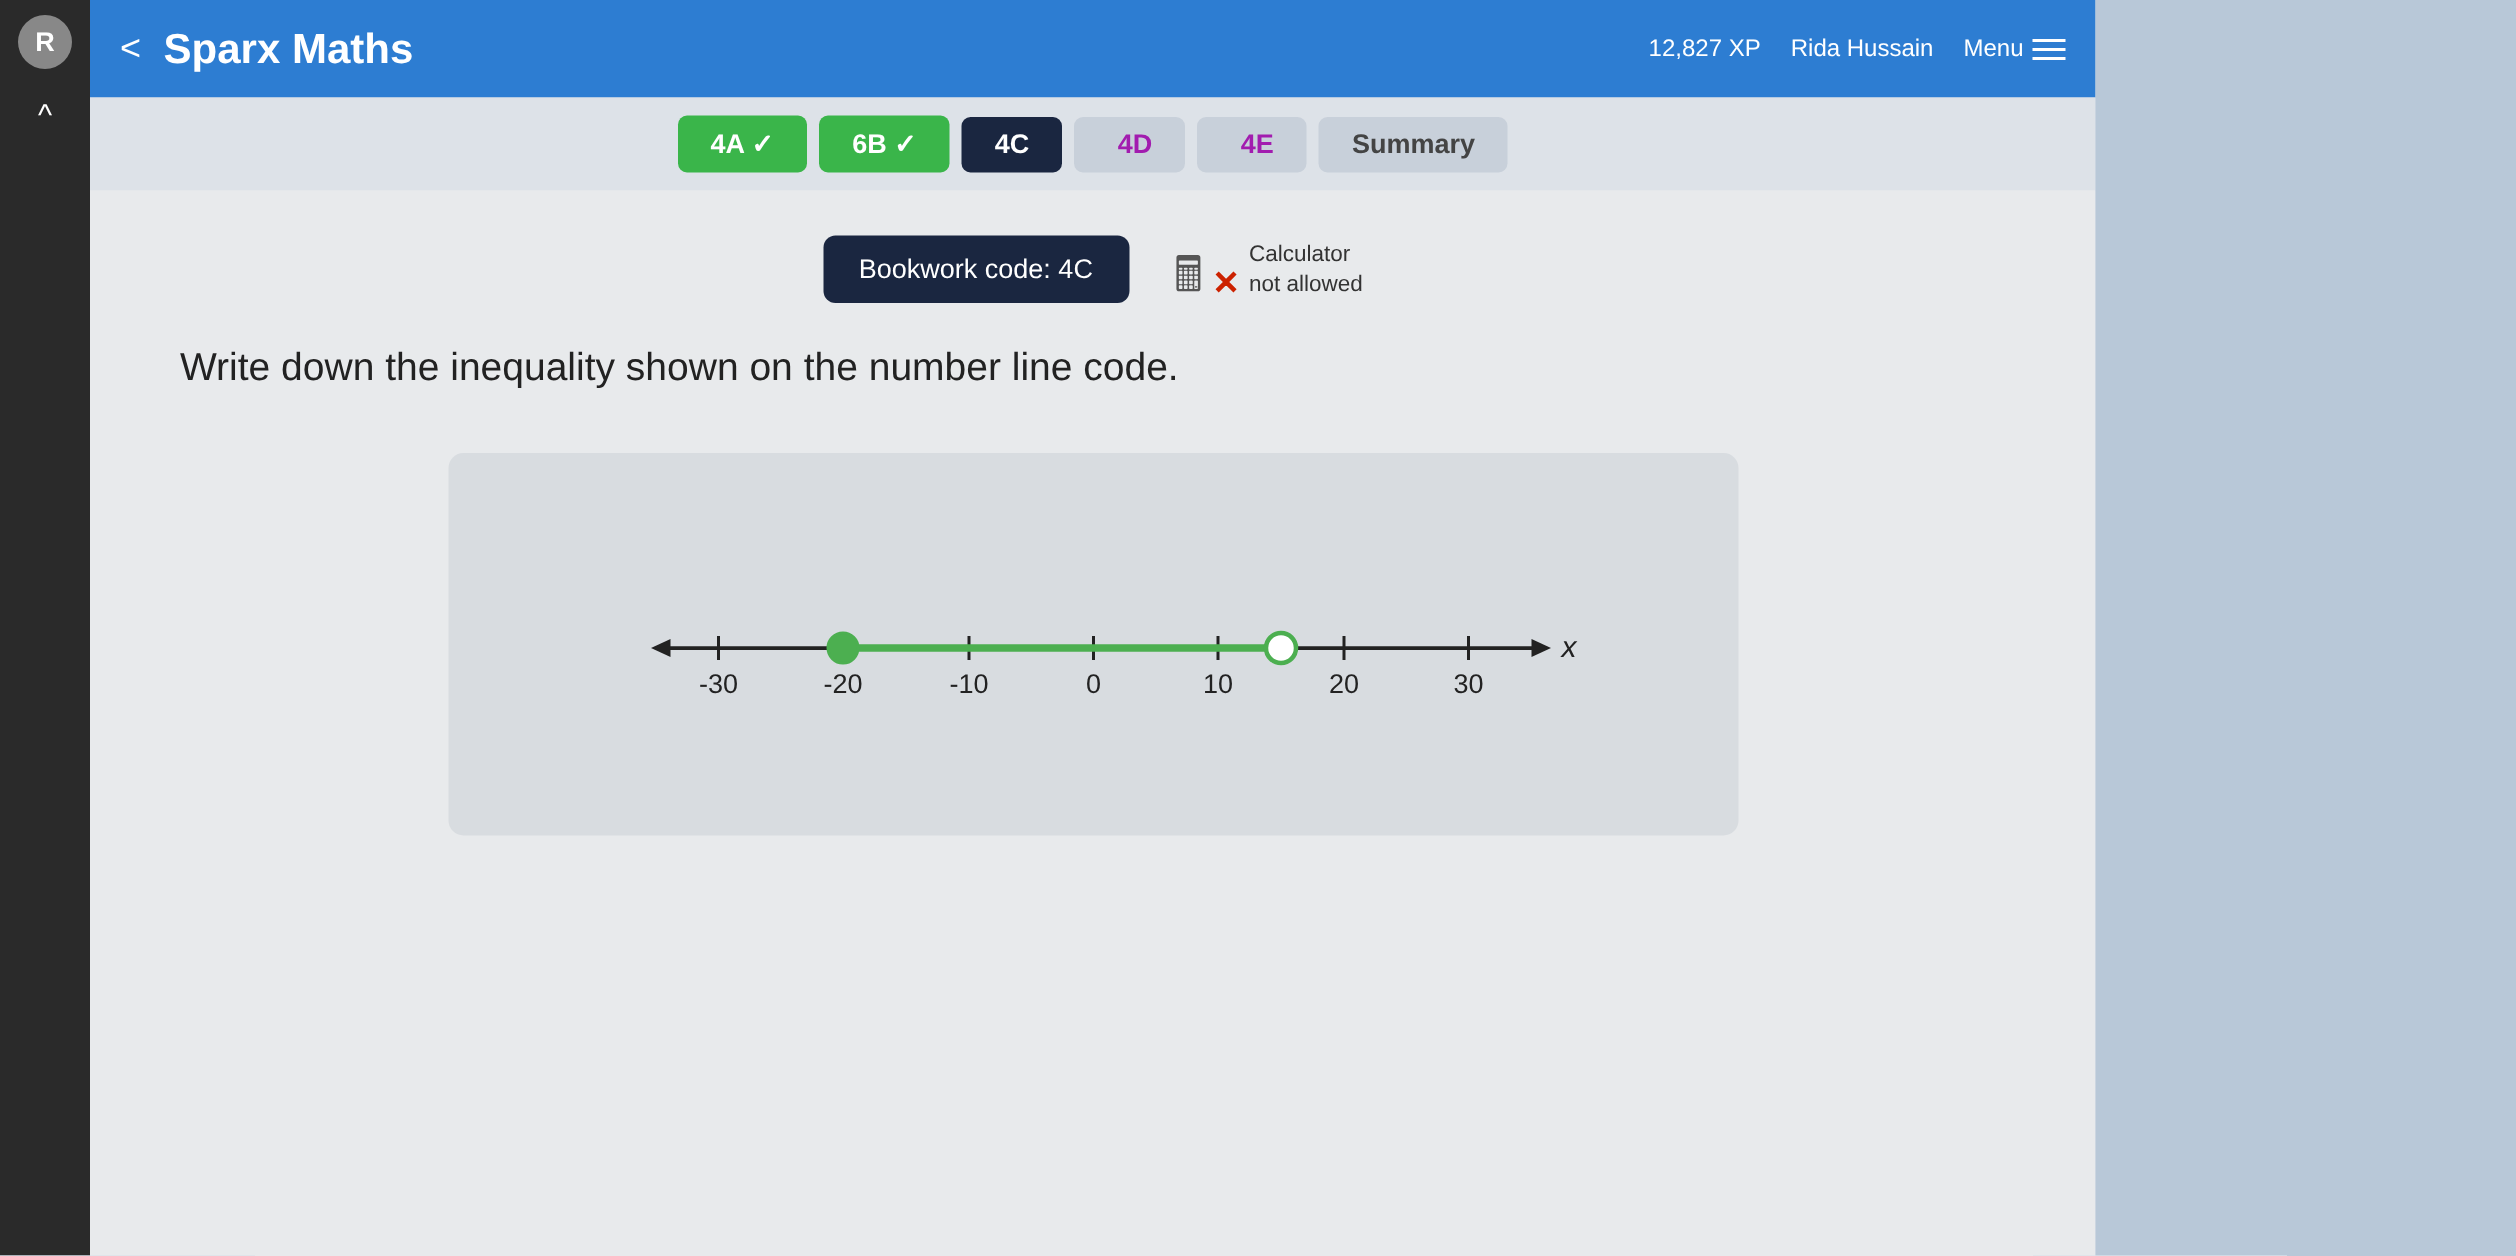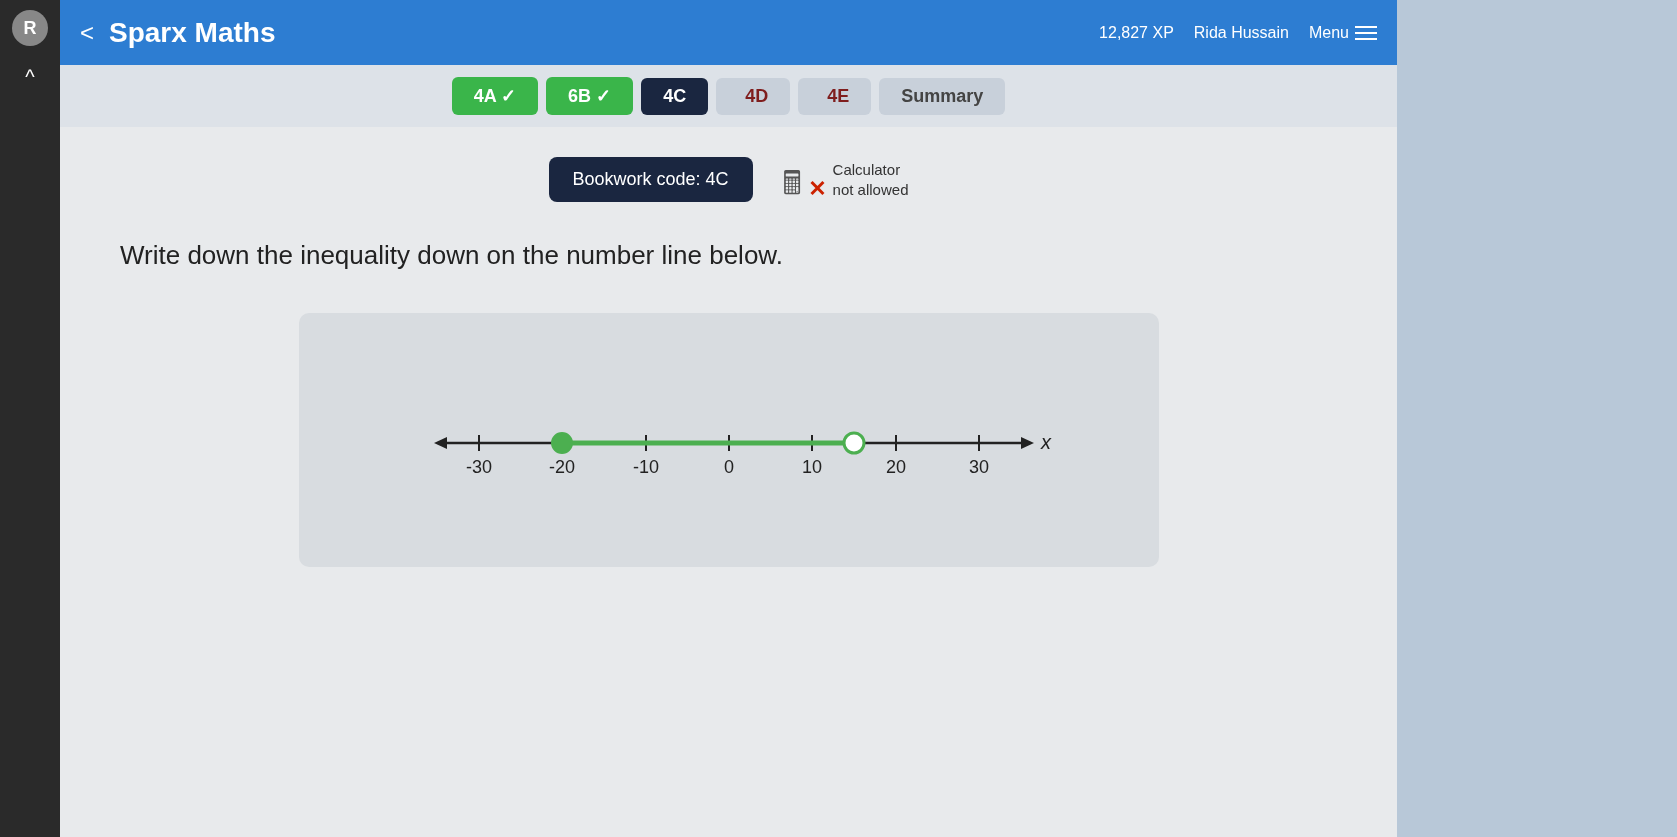--- a/index.html
+++ b/index.html
@@ -139,21 +139,21 @@
       color: white;
     }
 
     .tab-active {
       background: #1a2640;
       color: white;
     }
 
     .tab-inactive {
       background: #c8d0da;
-      color: #7f1d1d;
+      color: #a21caf;
       padding-left: 29px;
     }
 
     .tab-summary {
       background: #c8d0da;
       color: #444;
     }
 
     
     .content-area {
@@ -161,21 +161,21 @@
       padding: 30px 60px;
       background: #e8eaec;
       position: relative;
     }
 
     
     .info-row {
       display: flex;
       align-items: center;
       gap: 30px;
-      margin-bottom: 35px;
+      margin-bottom: 24px;
       justify-content: center;
     }
 
     .bookwork-badge {
       background: #1a2640;
       color: white;
       padding: 12px 24px;
       border-radius: 8px;
       font-size: 18px;
       font-weight: 500;
@@ -297,21 +297,21 @@
           <span class="calc-icon">🖩</span>
           <span class="cross-icon">✕</span>
         </div>
         <div class="calculator-text">
           <span>Calculator</span>
           <span>not allowed</span>
         </div>
       </div>
     </div>
 
-    <div class="question-text">Write down the inequality down on the number line below.</div>
+    <div class="question-text">Write down the inequality shown on the number line code.</div>
 
     <div class="numberline-container">
       <svg class="numberline-svg" viewBox="0 0 700 160" height="160">
 
         <line x1="60" y1="90" x2="650" y2="90" stroke="#222" stroke-width="2.5"></line>
 
         <polygon points="55,90 68,84 68,96" fill="#222"></polygon>
 
         <polygon points="655,90 642,84 642,96" fill="#222"></polygon>
 

